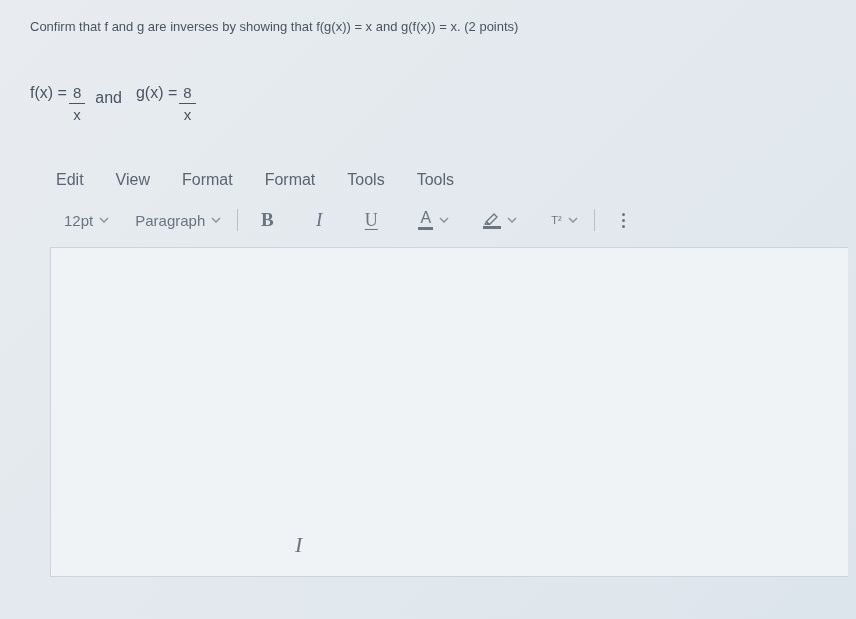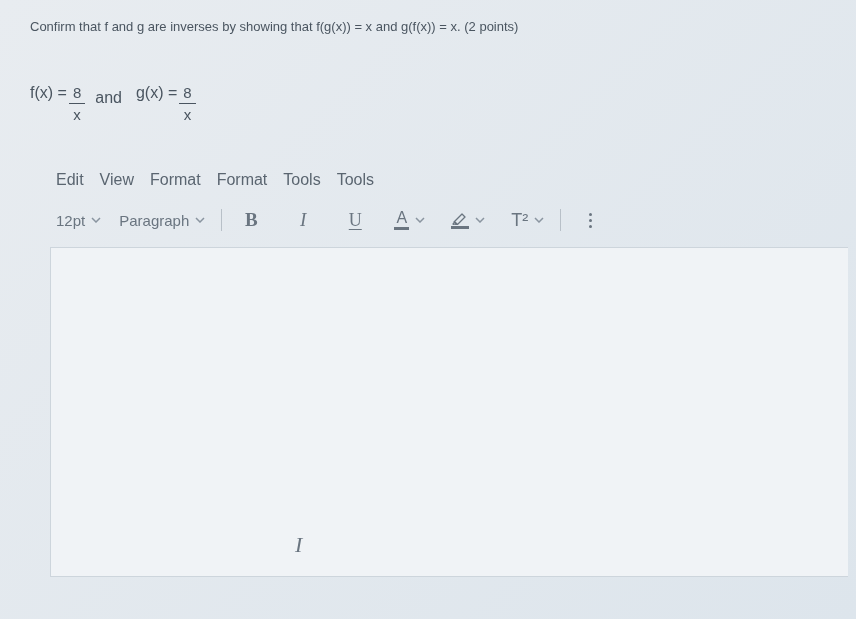--- a/index.html
+++ b/index.html
@@ -33,21 +33,21 @@
       vertical-align: middle;
       font-size: 15px;
       position: relative;
     }
     .fraction .num { padding: 0 4px 2px 4px; border-bottom: 1.5px solid #4a5560; }
     .fraction .den { padding: 2px 4px 0 4px; }
     .eq-wrap { display: inline-flex; align-items: flex-start; }
     .and-text { margin: 0 8px 16px 4px; align-self: flex-end; }
     .menubar {
       display: flex;
-      gap: 16px;
+      gap: 32px;
       padding: 0 0 0 26px;
       margin-bottom: 18px;
     }
     .menubar-item {
       font-size: 16px;
       color: #5a6570;
       cursor: pointer;
     }
     .toolbar {
       display: flex;
@@ -61,20 +61,21 @@
       gap: 18px;
     }
     .tb-btn {
       display: inline-flex;
       align-items: center;
       gap: 6px;
       color: #6a7580;
       font-size: 15px;
       cursor: pointer;
       user-select: none;
+      margin-left: 8px;
     }
     .chev svg { display: block; }
     .divider {
       width: 1px;
       height: 22px;
       background: #b8c0c8;
       margin: 0 16px;
     }
     .icon-btn {
       width: 26px;
@@ -112,21 +113,21 @@
       line-height: 1;
     }
     .tcolor .letter { font-size: 16px; }
     .tcolor .bar { width: 15px; height: 3px; background: #6a7580; margin-top: 1px; }
     .highlight-ic {
       display: inline-flex;
       flex-direction: column;
       align-items: center;
     }
     .highlight-ic .bar { width: 18px; height: 3px; background: #6a7580; margin-top: 1px; }
-    .sup-ic { font-size: 18px; }
+    .sup-ic { font-size: 11px; }
     .more-dots {
       display: inline-flex;
       flex-direction: column;
       gap: 3px;
     }
     .more-dots span { width: 3px; height: 3px; border-radius: 50%; background: #6a7580; }
   </style>
 </head>
 <body>
 

